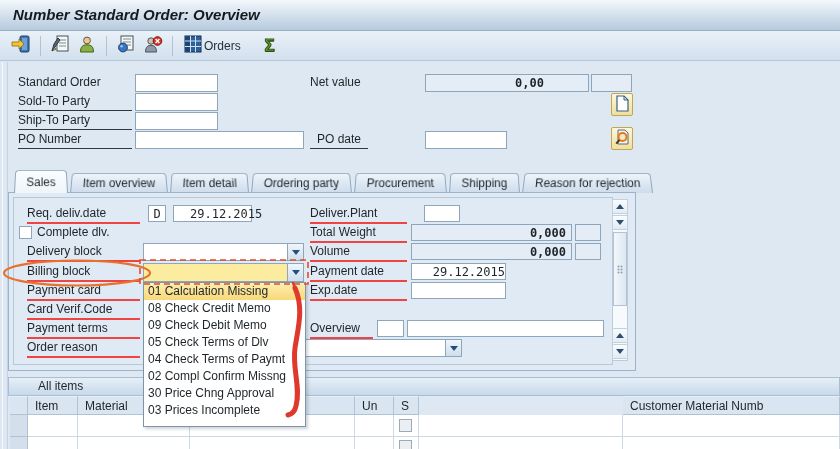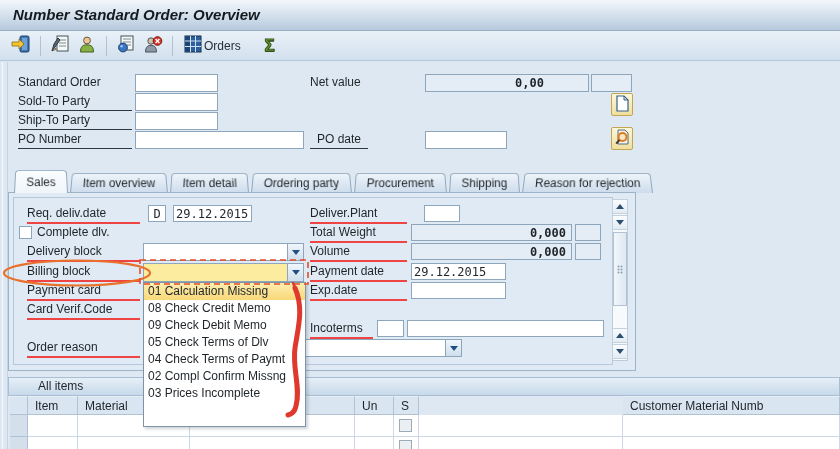--- a/index.html
+++ b/index.html
@@ -15,21 +15,21 @@
     background:linear-gradient(#eaf1f8,#d2e0ee);border-bottom:1px solid #b4c7d9;
     display:flex;align-items:center;padding-left:9px;box-sizing:border-box;gap:3px;}
   .tbtn{height:22px;min-width:24px;display:flex;align-items:center;justify-content:center;border-radius:2px;}
   .tsep{width:1px;height:20px;background:#b0c2d4;margin:0 4px;}
   .orders-label{margin-left:2px;color:#23303a;}
   .sigma{font-size:17px;font-weight:bold;color:#72b52c;-webkit-text-stroke:1px #33511c;text-shadow:0 1px 0 #2f4d1a;}
   
   .fld{position:absolute;box-sizing:border-box;height:18px;background:#fff;border:1px solid #8ea6bc;}
   .fld.ro{background:#e4edf6;}
   .fld.num{font-family:"DejaVu Sans Mono",monospace;font-size:12px;text-align:right;line-height:16px;font-weight:bold;}
-  .fld.mono{font-family:"DejaVu Sans Mono",monospace;font-size:12px;line-height:16px;padding-left:2px;}
+  .fld.mono{font-family:"DejaVu Sans Mono",monospace;font-size:12px;line-height:16px;padding-left:16px;text-align:right;}
   .lbl{position:absolute;height:17px;line-height:17px;white-space:nowrap;}
   .lbl.ul{border-bottom:1px solid #30383f;}
   .lbl.rowline{border-bottom:2px solid #ef4444;}
   .iconbtn{position:absolute;width:22px;height:23px;box-sizing:border-box;border:1px solid #c3a654;border-radius:2px;
     background:linear-gradient(#fdf7da,#efdf9e);display:flex;align-items:center;justify-content:center;}
   
   .tabrow{left:14px;top:169px;height:24px;display:flex;align-items:flex-end;gap:2px;}
   .tab{box-sizing:border-box;border:1px solid #90a7bd;border-bottom:none;border-radius:4px 4px 0 0;
     padding:0 11px;display:flex;align-items:center;white-space:nowrap;
     transform:perspective(26px) rotateX(3deg);transform-origin:50% 100%;}
@@ -232,20 +232,21 @@
   <div class="lbl rowline" style="left:27px;top:263px;width:113px;">Billing block</div>
   <div class="combo focus" style="left:143px;top:263px;width:161px;height:19px;">
     <span></span>
     <span class="arrow" style="height:17px;">
         <span class="tri-down"></span>
       </span>
   </div>
 
   <div class="lbl rowline" style="left:27px;top:282px;width:113px;">Payment card</div>
   <div class="lbl rowline" style="left:27px;top:301px;width:113px;">Card Verif.Code</div>
+  <div class="lbl rowline" style="left:27px;top:320px;width:113px;">Payment terms</div>
   <div class="lbl rowline" style="left:27px;top:339px;width:113px;">Order reason</div>
   <div class="combo" style="left:143px;top:339px;width:319px;">
     <span class="arrow">
         <span class="tri-down"></span>
       </span>
   </div>
 
   <div class="lbl rowline" style="left:310px;top:205px;width:97px;">Deliver.Plant</div>
   <div class="fld" style="left:424px;top:205px;width:36px;height:17px;"></div>
 
@@ -256,21 +257,21 @@
   <div class="lbl rowline" style="left:310px;top:243px;width:97px;">Volume</div>
   <div class="fld ro num" style="left:411px;top:243px;width:161px;height:17px;padding-right:5px;">0,000</div>
   <div class="fld ro" style="left:575px;top:243px;width:26px;height:17px;"></div>
 
   <div class="lbl rowline" style="left:310px;top:263px;width:97px;">Payment date</div>
   <div class="fld mono" style="left:411px;top:263px;width:95px;height:17px;">29.12.2015</div>
 
   <div class="lbl rowline" style="left:310px;top:282px;width:97px;">Exp.date</div>
   <div class="fld" style="left:411px;top:282px;width:95px;height:17px;"></div>
 
-  <div class="lbl rowline" style="left:310px;top:320px;width:63px;">Incoterms</div>
+  <div class="lbl rowline" style="left:310px;top:320px;width:63px;">Overview</div>
   <div class="fld" style="left:377px;top:320px;width:27px;height:17px;"></div>
   <div class="fld" style="left:407px;top:320px;width:197px;height:17px;"></div>
 
   <div class="abs sb"></div>
   <div class="sbbtn" style="top:199px;">
       <span class="tri-up"></span>
     </div>
   <div class="sbbtn" style="top:215px;">
       <span class="tri-down" style="border-top-color:#2c4f70;"></span>
     </div>
@@ -326,20 +327,21 @@
     <div class="cell" style="left:623px;top:437px;width:217px;height:22px;"></div>
   </div>
 
   <div class="abs ddlist">
     <div class="dditem hl">01 Calculation Missing</div>
     <div class="dditem">08 Check Credit Memo</div>
     <div class="dditem">09 Check Debit Memo</div>
     <div class="dditem">05 Check Terms of Dlv</div>
     <div class="dditem">04 Check Terms of Paymt</div>
     <div class="dditem">02 Compl Confirm Missng</div>
+    <div class="dditem">30 Price Chng Approval</div>
     <div class="dditem">03 Prices Incomplete</div>
   </div>
 
   <svg class="abs overlay" viewBox="0 0 840 449">
     <ellipse cx="77" cy="273" rx="73" ry="12.5" fill="none" stroke="#e8722c" stroke-width="2.2"></ellipse>
     <rect x="140" y="260" width="168" height="24" fill="none" stroke="#e54e2a" stroke-width="1.6" stroke-dasharray="6,4"></rect>
     <path d="M295 288 C304 308 298 328 295 348 C292 368 301 388 296 406 C295 411 292 414 288 415" fill="none" stroke="#df392e" stroke-width="5" stroke-linecap="round"></path>
     <path d="M293 283 L297 292" stroke="#df392e" stroke-width="2.5" stroke-linecap="round"></path>
   </svg>
 

